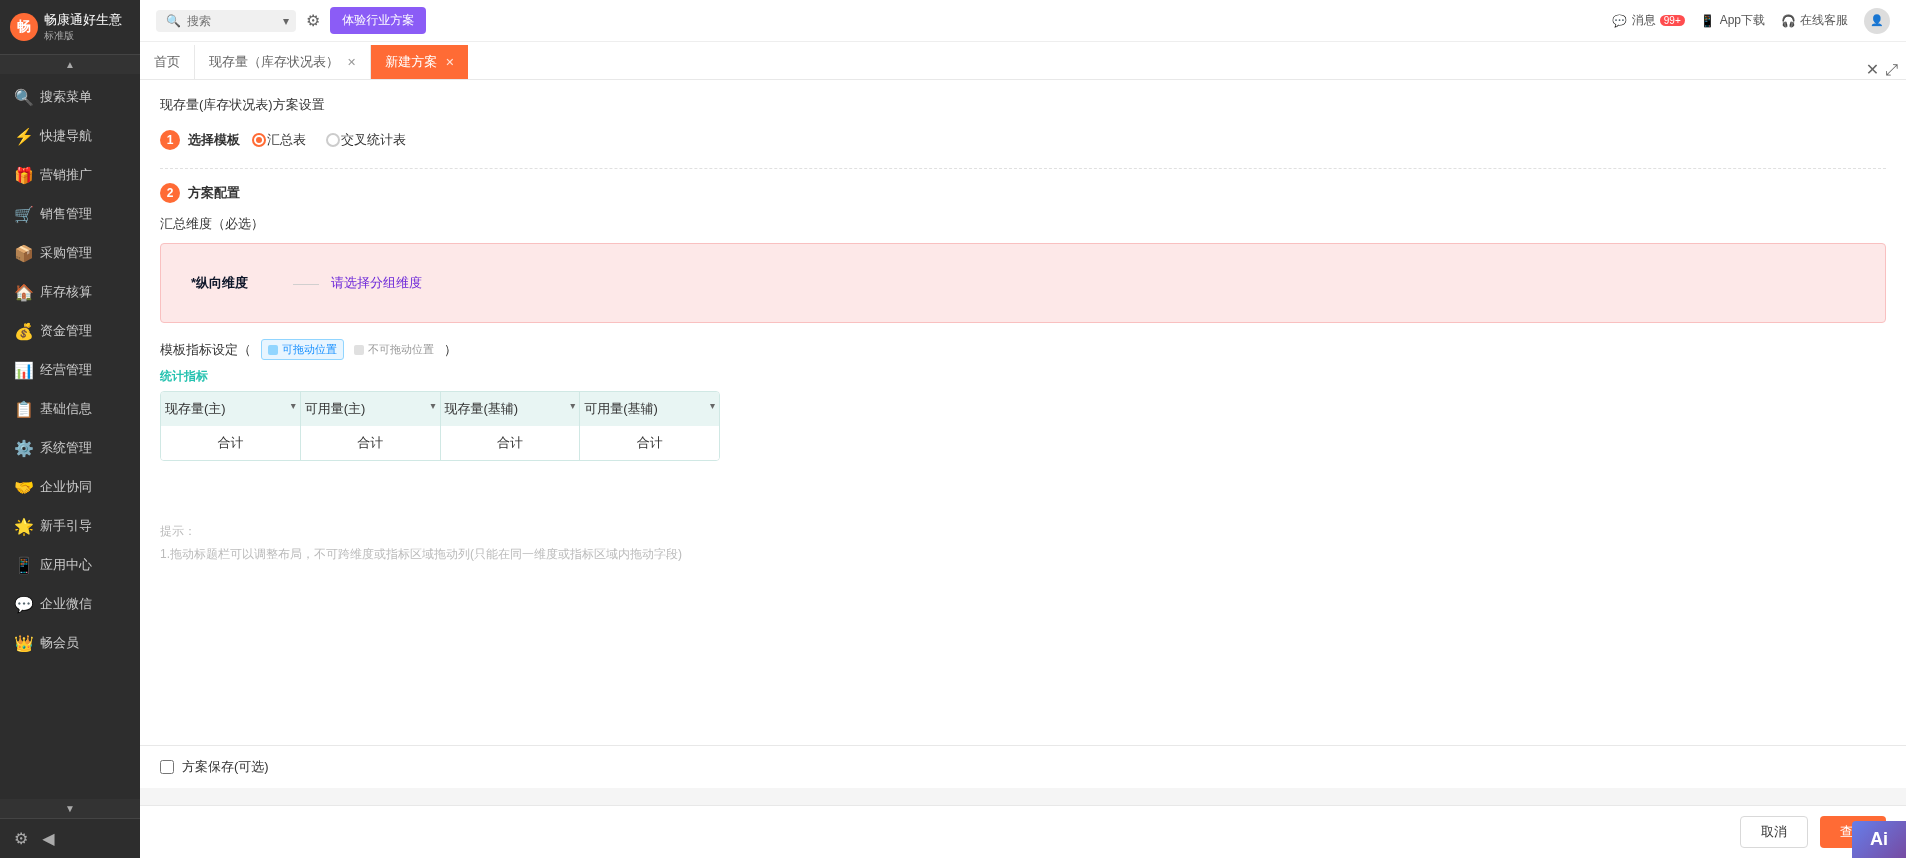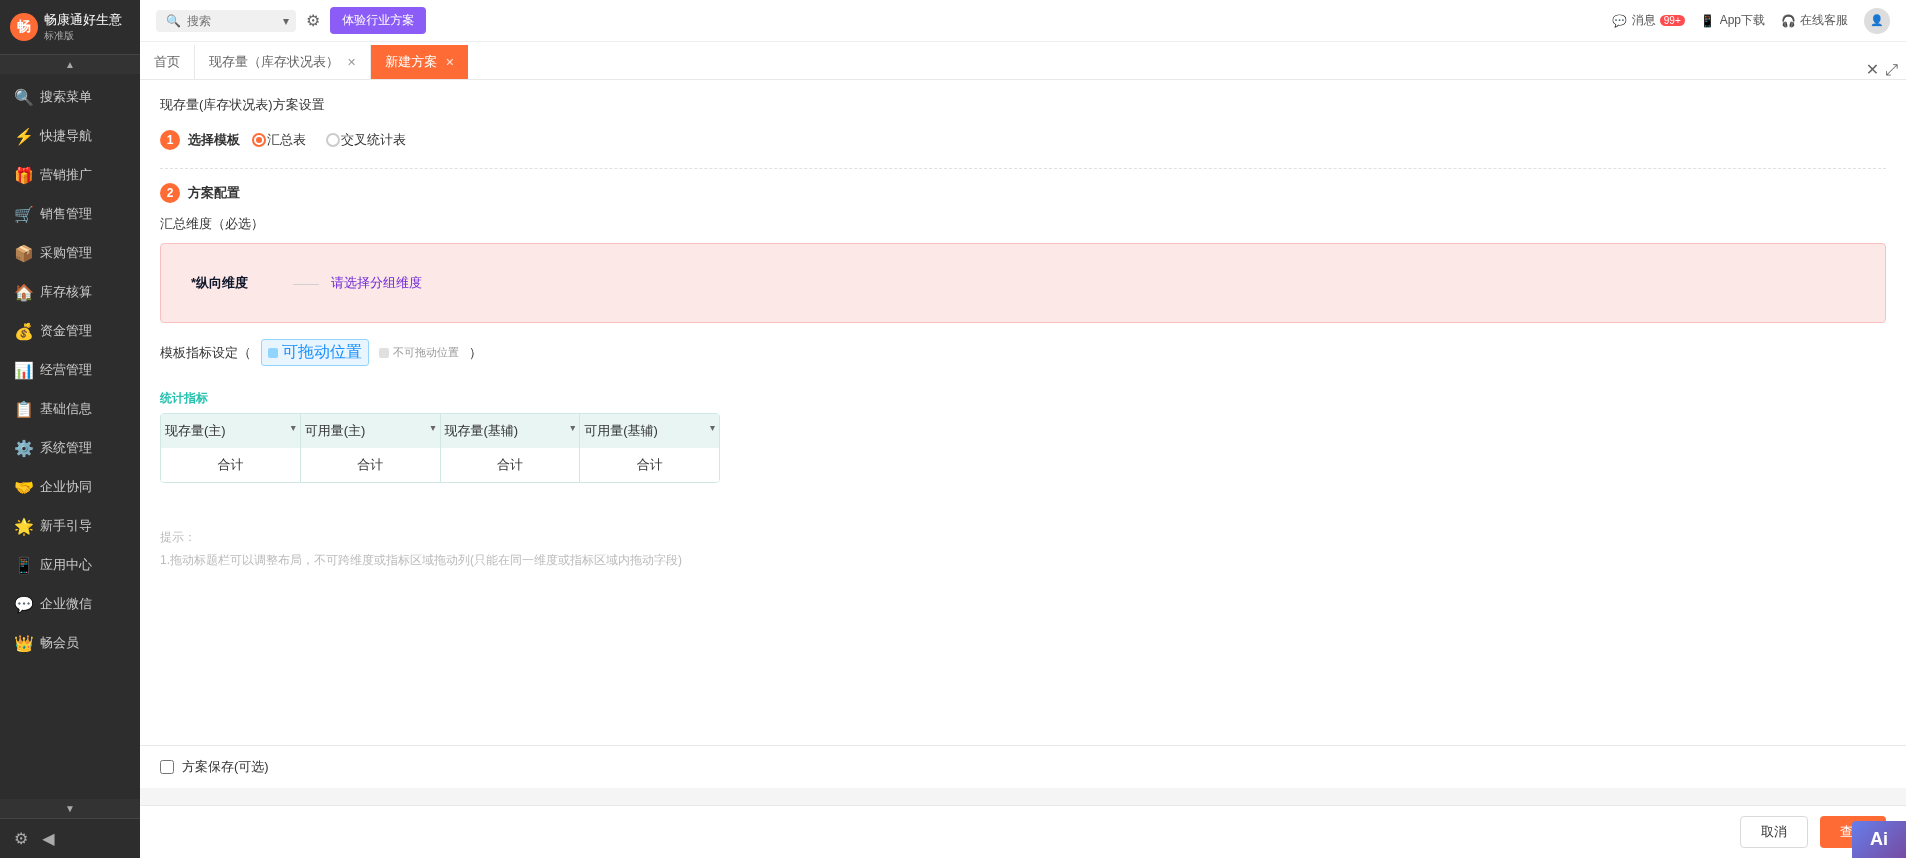--- a/index.html
+++ b/index.html
@@ -177,25 +177,25 @@
       display: flex; align-items: center;
     }
     .dimension-label { color: #0f172a; font-size: 13px; margin-right: 33px; font-weight: bold; }
     .dimension-divider { color: #ccc; margin: 0 12px; }
     .dimension-placeholder { color: #6d28d9; font-size: 13px; }
 
     
     .indicator-settings {
       margin-top: 16px;
     }
-    .indicator-label { font-size: 13px; color: #333; margin-bottom: 24px; display: flex; align-items: center; gap: 10px; }
+    .indicator-label { font-size: 13px; color: #333; margin-bottom: 8px; display: flex; align-items: center; gap: 10px; }
     .draggable-badge {
       display: inline-flex; align-items: center; gap: 4px;
       background: #e8f5ff; border: 1px solid #91d5ff;
-      border-radius: 3px; padding: 2px 6px; font-size: 16px; color: #1890ff;
+      border-radius: 3px; padding: 2px 6px; font-size: 11px; color: #1890ff;
     }
     .non-draggable-badge {
       display: inline-flex; align-items: center; gap: 4px;
       font-size: 11px; color: #999;
     }
     .badge-dot-blue { width: 10px; height: 10px; background: #91d5ff; border-radius: 2px; }
     .badge-dot-gray { width: 10px; height: 10px; background: #e0e0e0; border-radius: 2px; }
 
     
     .stats-section-label { font-size: 12px; color: #26c2b0; margin-bottom: 6px; font-weight: bold; }
@@ -211,21 +211,21 @@
     .stats-col-chevron { color: #666; font-size: 10px; }
     .stats-table-body { display: flex; background: #fff; }
     .stats-cell {
       flex: 1; padding: 8px 12px; text-align: center;
       border-right: 1px solid #d0e8e4;
       font-size: 13px; color: #333;
     }
     .stats-cell:last-child { border-right: none; }
 
     
-    .tips-section { margin-top: 16px; }
+    .tips-section { margin-top: 32px; }
     .tips-title { font-size: 12px; color: #bbb; margin-bottom: 4px; }
     .tip-item { font-size: 12px; color: #bbb; line-height: 1.8; }
 
     
     .save-option {
       background: #fff; padding: 12px 20px;
       border-top: 1px solid #e8e8e8;
       display: flex; align-items: center; gap: 8px;
       flex-shrink: 0;
     }

